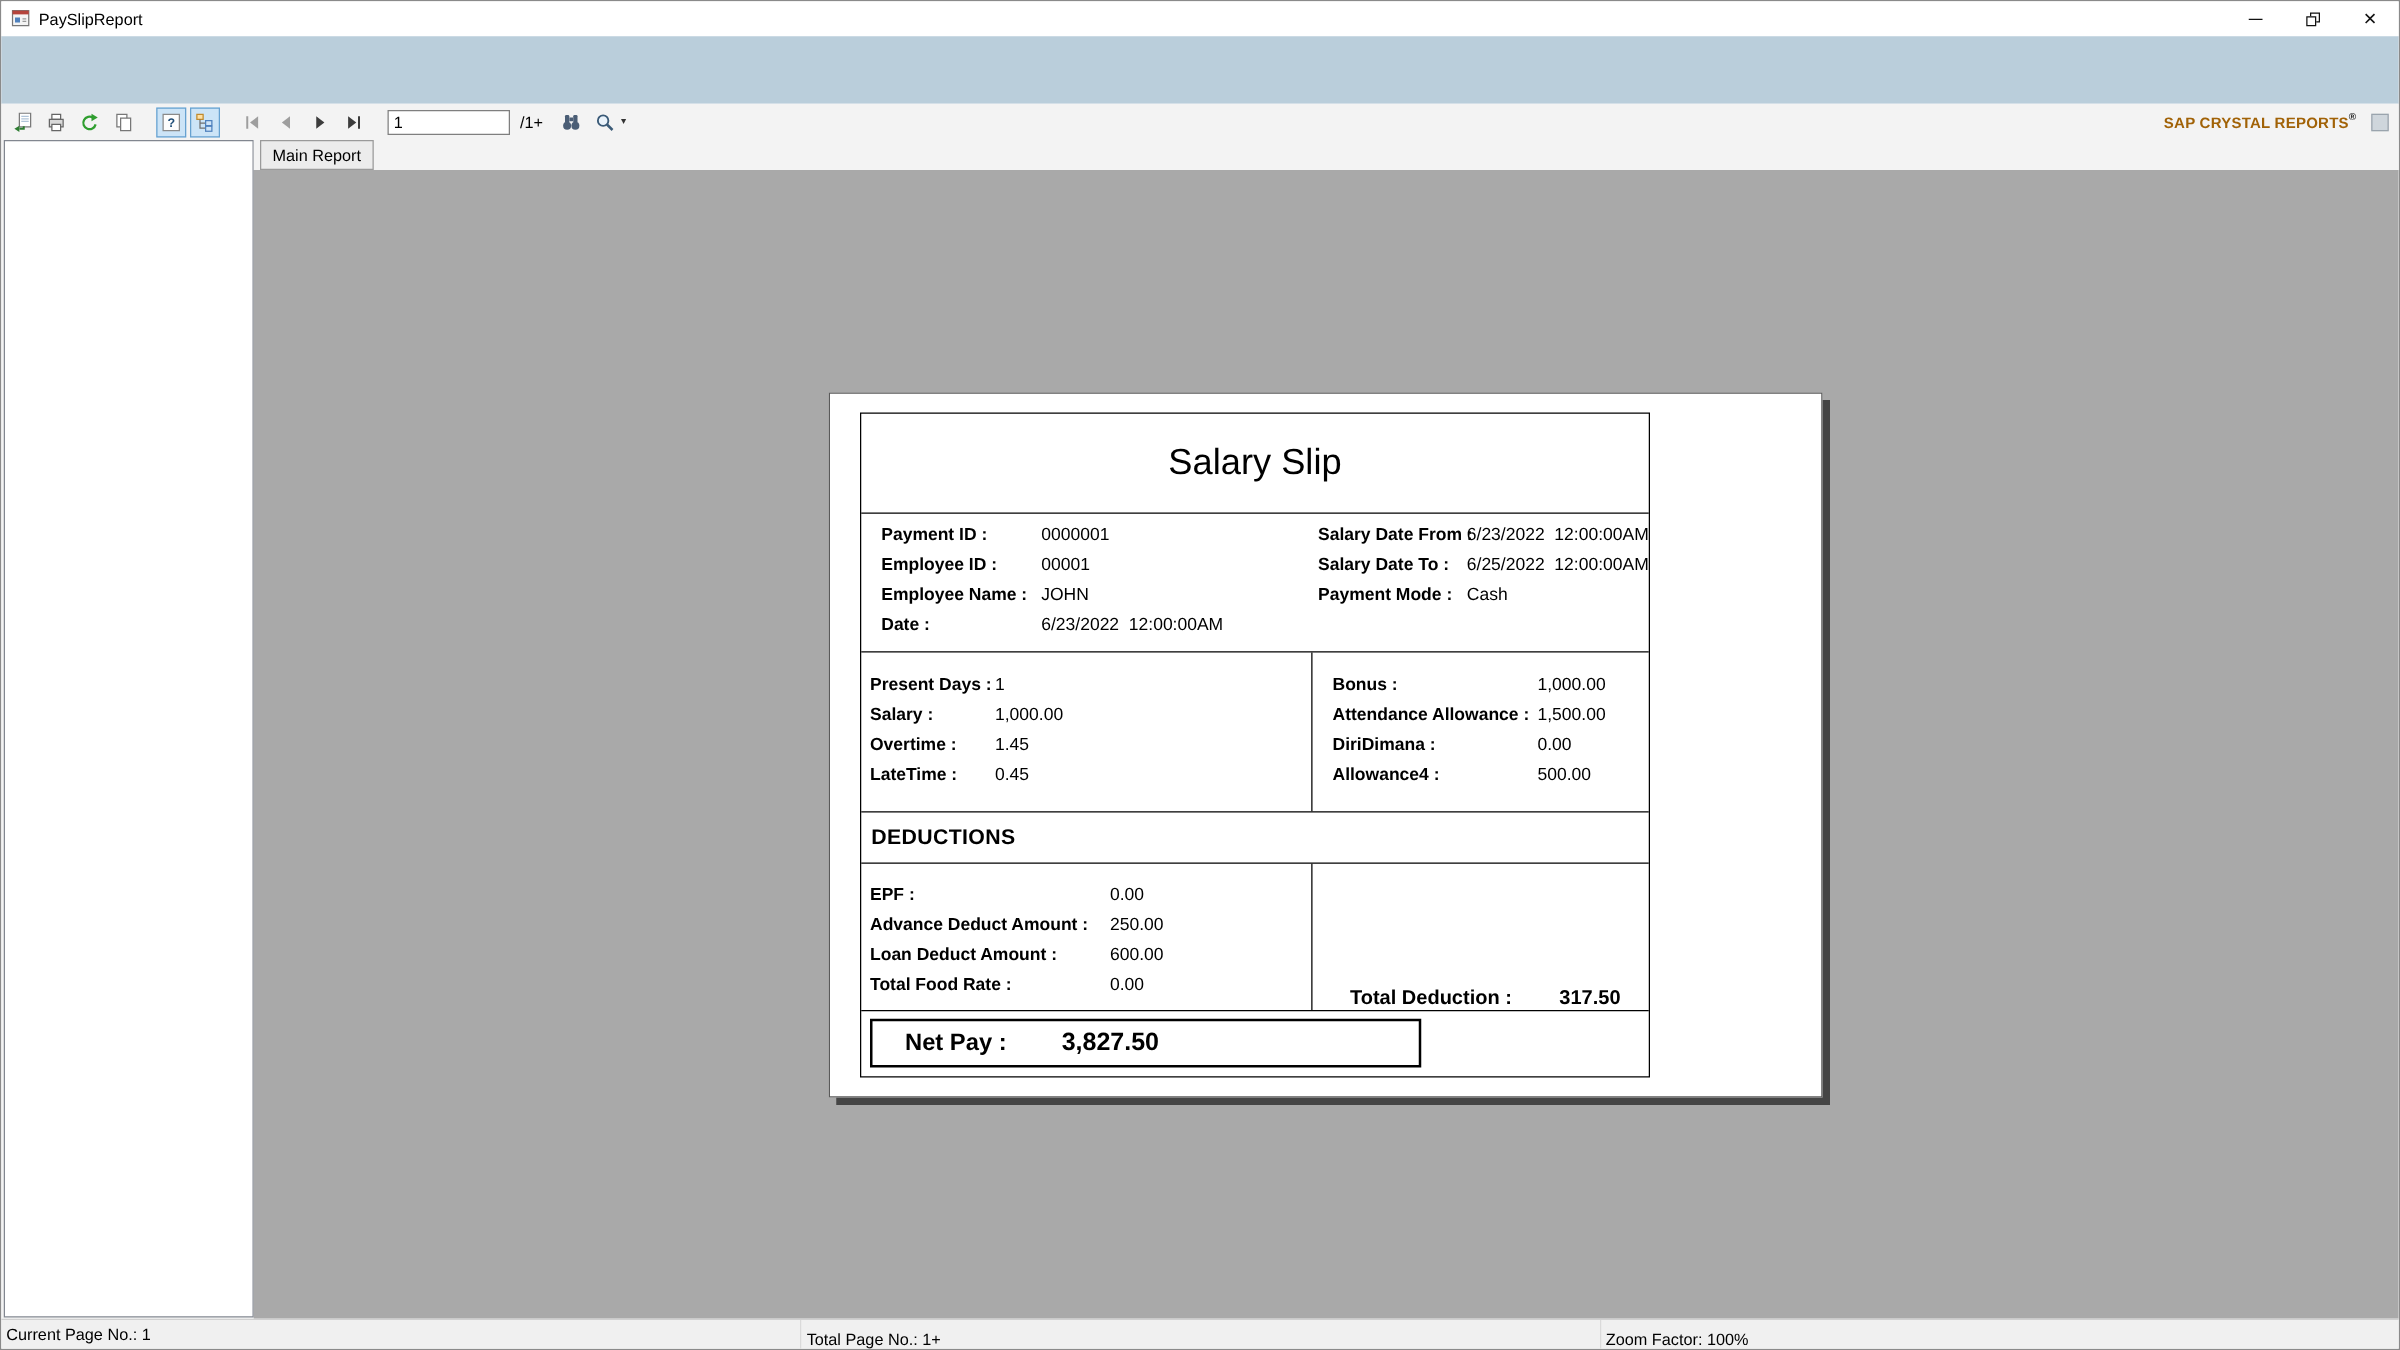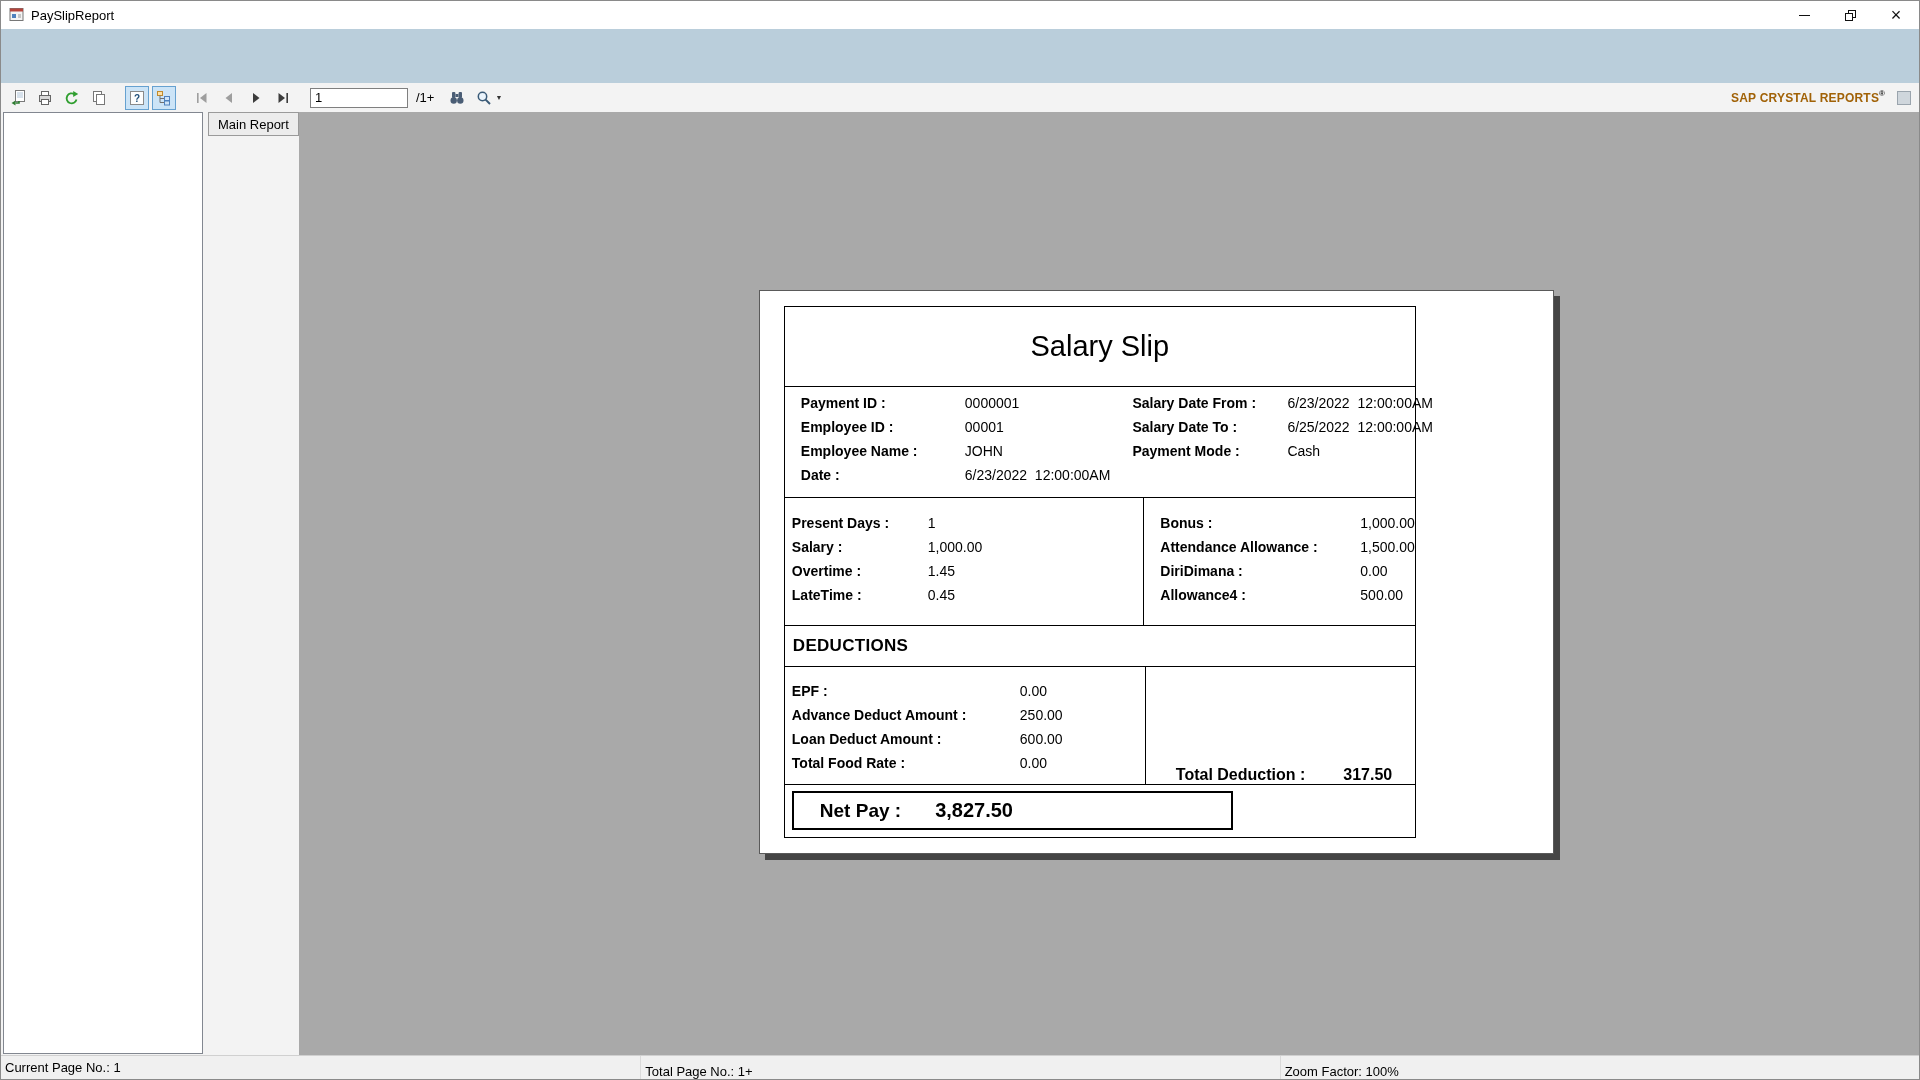--- a/index.html
+++ b/index.html
@@ -36,36 +36,36 @@
   .zoom-btn { min-width: 34px; gap: 3px; }
   .caret { font-size: 7px; color: #333; }
   .brand { margin-left: auto; display: flex; align-items: center; }
   .brand-text { font-weight: bold; font-size: 12px; color: #a16207; letter-spacing: 0.2px; }
   .brand-reg { font-weight: bold; font-size: 8px; color: #1a1a1a; vertical-align: super; position: relative; top: -4px; }
   .brand-logo { width: 14px; height: 14px; background: #cfd6dc; border: 1px solid #9aa4ad; margin-left: 12px; }
 
   
   .main { position: absolute; top: 111px; left: 0; right: 0; bottom: 24px; display: flex; background: #f3f3f3; }
   .group-tree { width: 200px; margin: 0 0 1px 2px; background: #fff; border: 1px solid #828790; flex: 0 0 auto; }
-  .report-region { flex: 1; display: flex; min-width: 0; }
+  .report-region { flex: 1; display: flex; flex-direction: column; min-width: 0; }
   .tabstrip { height: 24px; display: flex; align-items: stretch; padding-left: 5px; background: #f3f3f3; }
   .tab { padding: 0 9px; display: flex; align-items: center; font-size: 13px; color: #000;
          background: #ececec; border: 1px solid #9a9a9a; }
   .viewport { flex: 1; background: #a9a9a9; position: relative; overflow: hidden; }
 
   
   .page { position: absolute; left: 460px; top: 178px; width: 795px; height: 564px; background: #fff;
           border: 1px solid #5a5a5a; box-shadow: 6px 6px 0 #454545; }
   .rbox { position: absolute; left: 24px; top: 15px; width: 632px; height: 532px; border: 1px solid #000;
           font-size: 14px; color: #000; }
 
   .sec-title { height: 80px; border-bottom: 1px solid #000; display: flex; align-items: center; justify-content: center; }
   .report-title { font-size: 29px; font-weight: 400; }
 
-  .row { height: 24px; display: flex; align-items: center; gap: 36px; }
+  .row { height: 24px; display: flex; align-items: center; }
   .lbl { font-weight: bold; white-space: pre; flex: 0 0 auto; }
   .val { white-space: pre; }
   .w128 { width: 128px; } .w119 { width: 119px; } .w100 { width: 100px; } .w164 { width: 164px; } .w192 { width: 192px; }
 
   .sec-header { height: 111px; border-bottom: 1px solid #000; display: flex; padding-top: 4px; }
   .hdr-left  { width: 361px; padding-left: 16px; }
   .hdr-right { flex: 1; padding-left: 22px; }
 
   .sec-earn { height: 128px; border-bottom: 1px solid #000; display: flex; }
   .earn-left  { width: 361px; border-right: 1px solid #000; padding: 13px 0 0 7px; }
@@ -76,21 +76,21 @@
 
   .sec-dbody { height: 118px; border-bottom: 1px solid #000; display: flex; }
   .ded-left  { width: 361px; border-right: 1px solid #000; padding: 12px 0 0 7px; }
   .ded-right { flex: 1; display: flex; align-items: flex-end; padding-left: 30px; gap: 38px; }
   .ded-right .tlbl, .ded-right .tval { font-weight: bold; font-size: 16px; white-space: pre; }
 
   .sec-net { height: 52px; position: relative; }
   .netbox { position: absolute; left: 7px; top: 6px; width: 441px; height: 39px; border: 2px solid #000;
             display: flex; align-items: center; background: #fff; }
   .nlbl { font-size: 19px; font-weight: bold; margin-left: 26px; white-space: pre; }
-  .nval { font-size: 20px; font-weight: bold; margin-left: 34px; white-space: pre; }
+  .nval { font-size: 20px; font-weight: bold; margin-left: 44px; white-space: pre; }
 
   
   .statusbar { position: absolute; bottom: 0; left: 0; right: 0; height: 24px; background: #f0f0f0;
                border-top: 1px solid #d0d0d0; display: flex; font-size: 13px; color: #000; }
   .status-pane { width: 33.333%; height: 100%; display: flex; align-items: center; padding-left: 4px; }
   .status-pane + .status-pane { border-left: 1px solid #dadada; align-items: flex-end; }
 </style>
 </head>
 <body>
 

